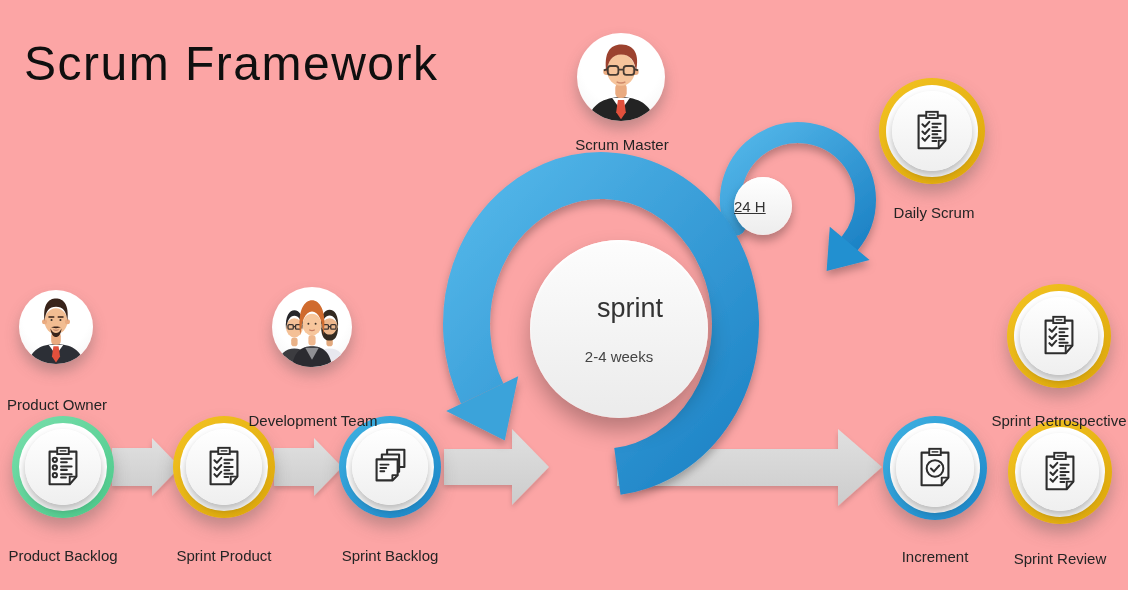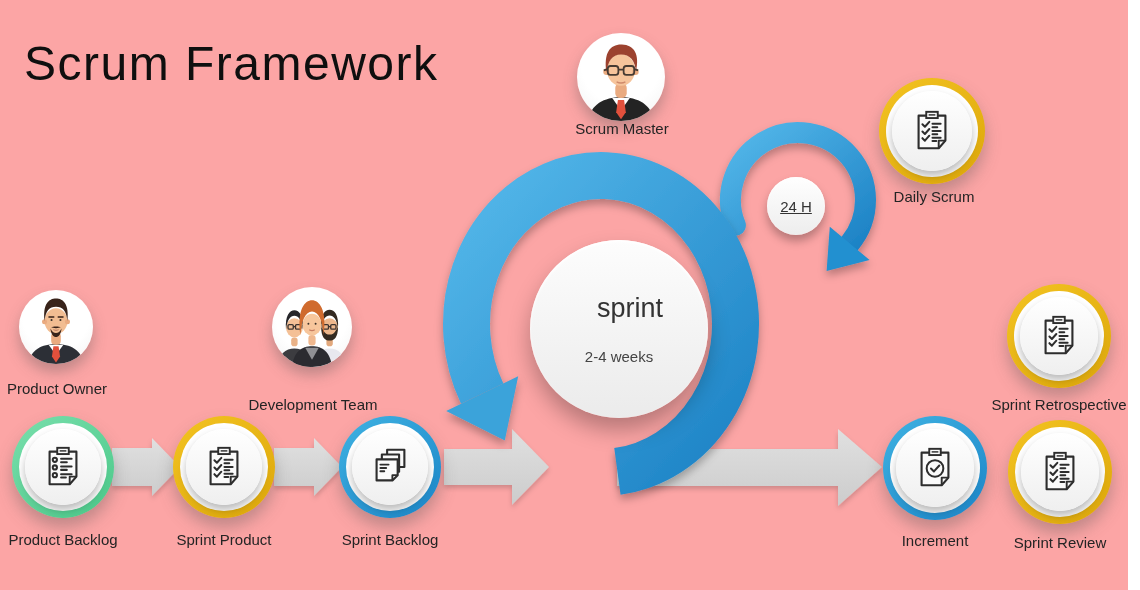--- a/index.html
+++ b/index.html
@@ -8,21 +8,21 @@
     overflow:hidden; font-family:"Liberation Sans", sans-serif;
   }
   .title {
     position:absolute; left:24px; top:38px; font-size:48px; line-height:1.1;
     color:#0f0f0f; letter-spacing:1.5px; font-weight:400;
   }
   .underlay { position:absolute; left:0; top:0; z-index:1; }
 
   .lbl {
     position:absolute; z-index:4; font-size:15px; color:#242424;
-    text-align:center; width:172px;
+    text-align:center; width:172px;margin-top:16px;
   }
 
   
   .node-circle { position:absolute; z-index:3; border-radius:50%;
     box-shadow:0 9px 16px rgba(80,80,80,.35); }
   .g-green  { background:linear-gradient(140deg,#79dfac,#4bc889); }
   .g-yellow { background:linear-gradient(140deg,#f3c321,#dca70b); }
   .g-blue   { background:linear-gradient(140deg,#3fb2e2,#1c85c7); }
   .ring-white { position:absolute; inset:7px; border-radius:50%; background:#ffffff; }
   .ring-core {
@@ -46,24 +46,24 @@
     position:absolute; z-index:3; left:530px; top:240px; width:178px; height:178px;
     border-radius:50%; background:linear-gradient(180deg,#fdfdfd,#ebebeb);
     box-shadow:0 12px 22px rgba(0,0,0,.28), inset 0 2px 3px #ffffff;
     display:flex; flex-direction:column; align-items:center; justify-content:center;
   }
   .sprint-word { font-size:27px; color:#333;margin-left:22px; }
   .sprint-duration { margin-top:24px; font-size:15px; color:#444; }
 
   
   .dayloop-circle {
-    position:absolute; z-index:3; left:767px; top:177px; width:58px; height:58px;
+    position:absolute; z-index:3; left:734px; top:177px; width:58px; height:58px;
     border-radius:50%; background:linear-gradient(180deg,#ffffff,#ededed);
     box-shadow:0 6px 10px rgba(0,0,0,.28), inset 0 1px 2px #fff;
-    display:flex; align-items:center; justify-content:center;
+    display:flex; align-items:center; justify-content:flex-start;
     font-size:15px; color:#333;text-decoration:underline;
   }
 </style>
 </head>
 <body>
 
 <div class="stage">
 
   <svg width="0" height="0" style="position:absolute" aria-hidden="true">
     <defs>

